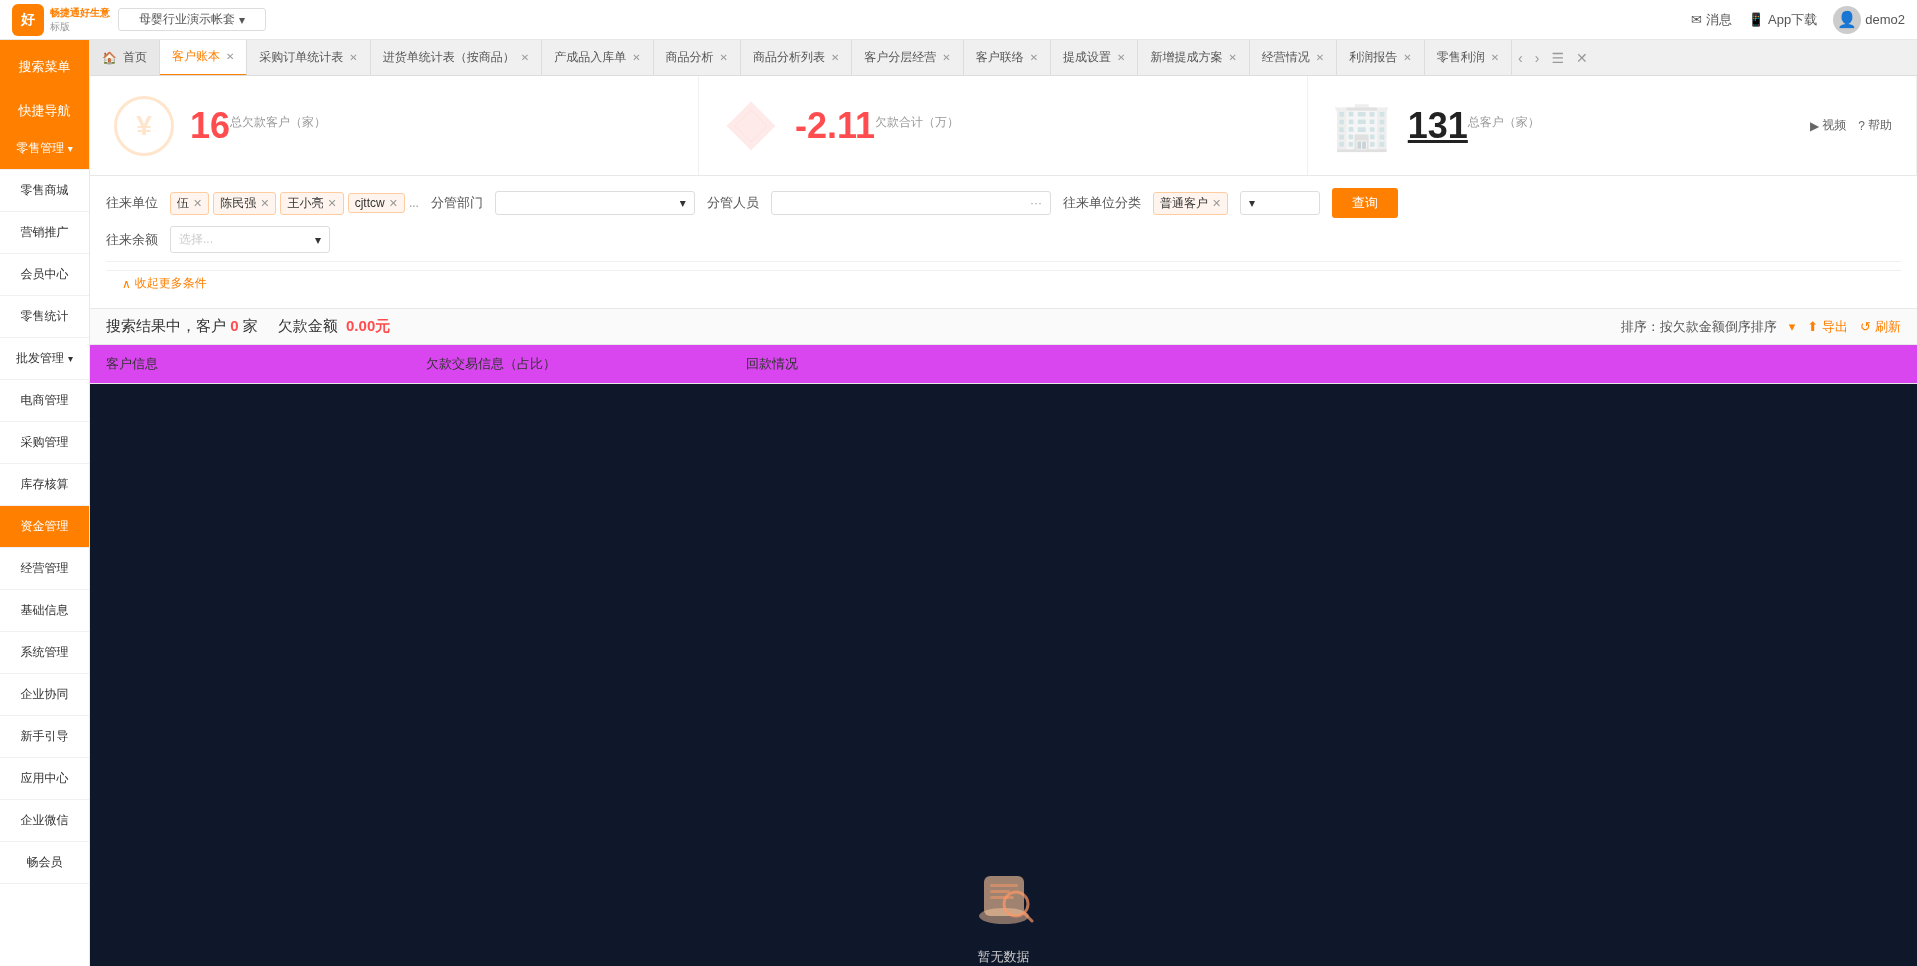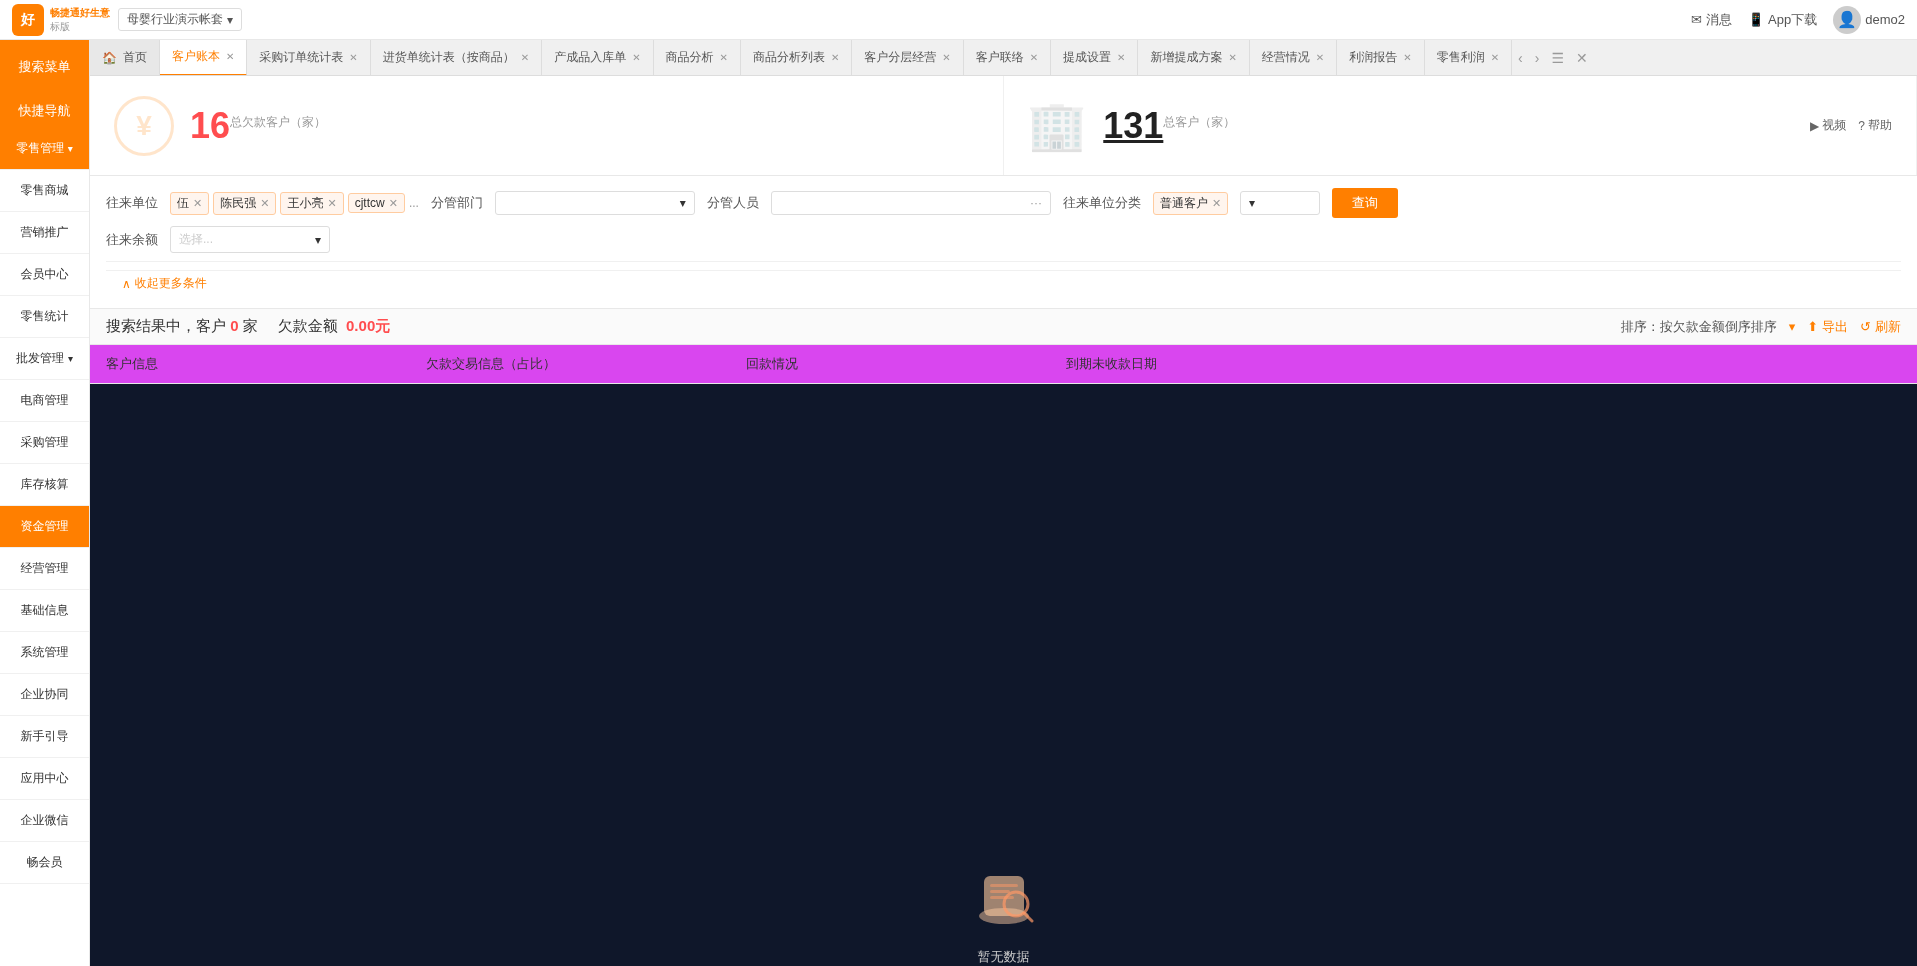--- a/index.html
+++ b/index.html
@@ -14,21 +14,21 @@
       justify-content: space-between;
       padding: 0 12px;
       border-bottom: 1px solid #e8e8e8;
       flex-shrink: 0;
     }
     .top-header-left { display: flex; align-items: center; gap: 8px; }
     .logo-area { display: flex; align-items: center; gap: 6px; }
     .logo-icon { width: 32px; height: 32px; background: #ff7f00; border-radius: 6px; display: flex; align-items: center; justify-content: center; color: white; font-size: 14px; font-weight: bold; }
     .logo-text-main { color: #ff7f00; font-weight: bold; font-size: 10px; }
     .version-badge { font-size: 10px; color: #999; }
-    .dropdown-btn { background: none; border: 1px solid #ddd; border-radius: 3px; padding: 2px 8px; cursor: pointer; font-size: 12px; color: #555; display: flex; align-items: center; gap: 4px; }
+    .dropdown-btn { background: none; border: 1px solid #ddd; border-radius: 3px; padding: 2px 20px; cursor: pointer; font-size: 12px; color: #555; display: flex; align-items: center; gap: 4px; }
     .top-header-right { display: flex; align-items: center; gap: 16px; color: #555; font-size: 13px; }
     .header-btn { display: flex; align-items: center; gap: 4px; cursor: pointer; color: #555; }
     .avatar { width: 28px; height: 28px; background: #ccc; border-radius: 50%; overflow: hidden; display: flex; align-items: center; justify-content: center; }
 
     
     .main-layout { display: flex; flex: 1; overflow: hidden; }
 
     
     .sidebar {
       width: 90px;
@@ -357,20 +357,32 @@
 
     <div class="stats-row">
       <div class="stat-card">
         <div class="icon-yuan">¥</div>
         <div class="stat-info">
           <div class="stat-value">16</div>
           <div class="stat-label">总欠款客户（家）</div>
         </div>
       </div>
       <div class="stat-card">
+        <div style="opacity:0.2; width:56px; height:56px; display:flex; align-items:center; justify-content:center;">
+          <svg width="52" height="52" viewBox="0 0 52 52">
+            <polygon points="26,2 50,26 26,50 2,26" fill="#ff9999" stroke="#ff9999"></polygon>
+            <polygon points="26,10 42,26 26,42 10,26" fill="none" stroke="#ff6666" stroke-width="1"></polygon>
+          </svg>
+        </div>
+        <div class="stat-info">
+          <div class="stat-value negative">-2.11</div>
+          <div class="stat-label">欠款合计（万）</div>
+        </div>
+      </div>
+      <div class="stat-card">
         <div class="icon-building">🏢</div>
         <div class="stat-info">
           <div class="stat-value dark">131</div>
           <div class="stat-label">总客户（家）</div>
         </div>
         <div class="stat-help">
           <div class="help-btn">
             <span>▶</span>
             <span>视频</span>
           </div>
@@ -461,21 +473,20 @@
           <span>↺</span>
           <span>刷新</span>
         </div>
       </div>
     </div>
 
     <div class="table-header">
       <div class="th">客户信息</div>
       <div class="th">欠款交易信息（占比）</div>
       <div class="th">回款情况</div>
-      <div class="th">到期未收款日期</div>
     </div>
 
     <div class="table-body">
       <div class="empty-state">
         <svg class="empty-icon" width="80" height="80" viewBox="0 0 80 80">
 
           <ellipse cx="40" cy="60" rx="25" ry="8" fill="#f5c5a0" opacity="0.5"></ellipse>
           <rect x="20" y="20" width="40" height="40" rx="6" fill="#ffcca0" opacity="0.6"></rect>
           <rect x="26" y="28" width="28" height="3" rx="1.5" fill="#ff9966" opacity="0.5"></rect>
           <rect x="26" y="34" width="20" height="3" rx="1.5" fill="#ff9966" opacity="0.5"></rect>

